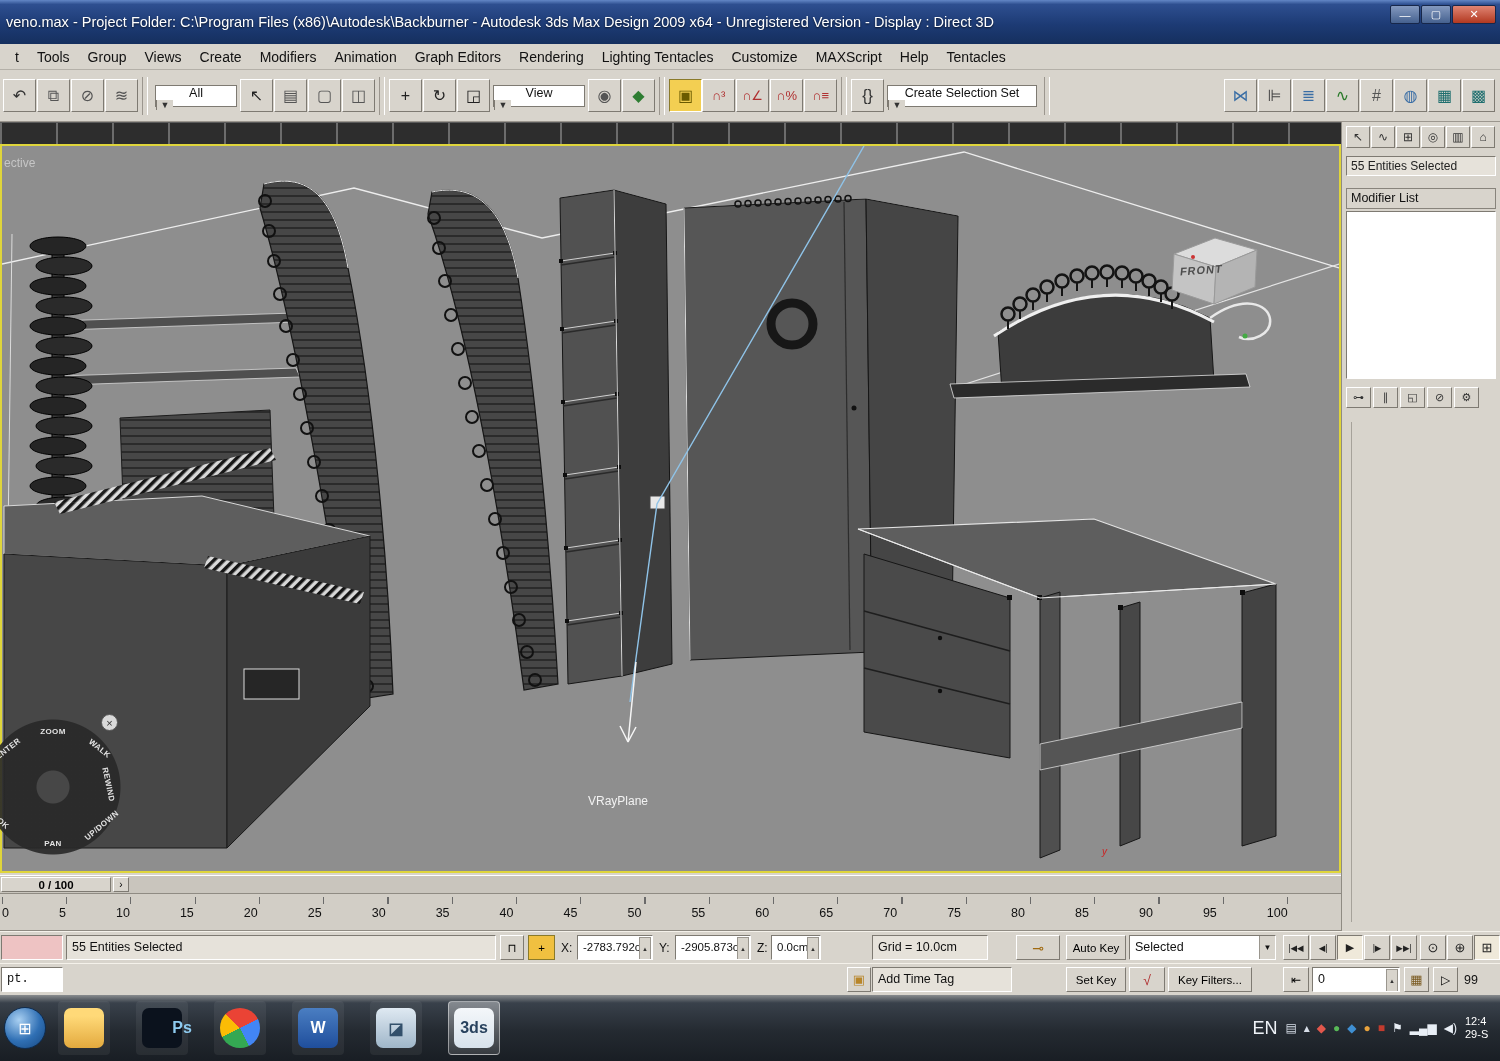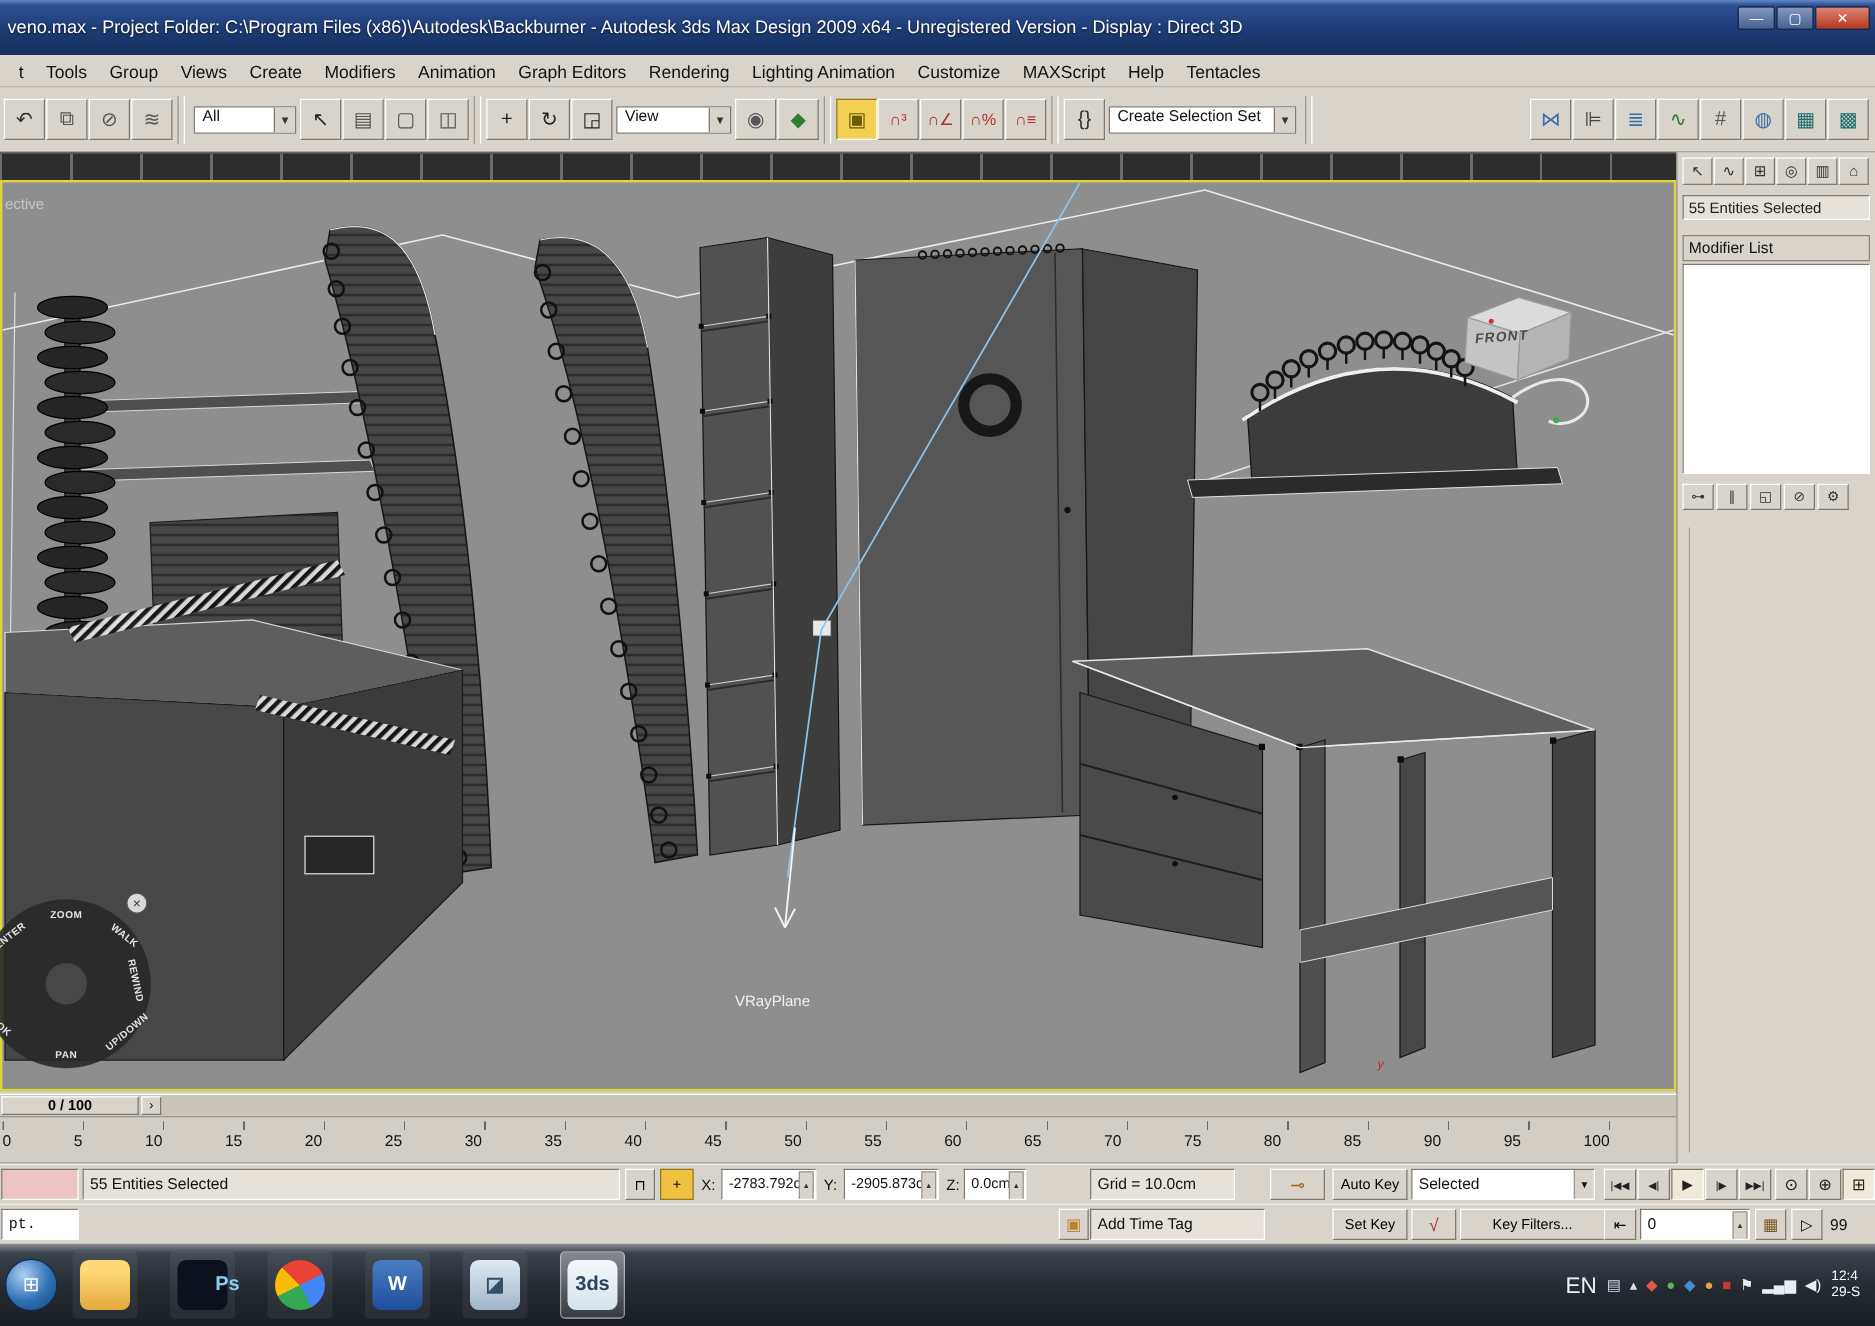--- a/index.html
+++ b/index.html
@@ -24,21 +24,21 @@
     display:flex;align-items:center;padding:0 6px;}
   .menu-item{padding:4px 9px;font-size:14px;white-space:nowrap;}
 
   
   #toolbar{left:0;top:70px;width:1500px;height:52px;background:#d8d4cc;border-bottom:1px solid #9b968e;
     display:flex;align-items:center;padding:0 3px;}
   .tgroup{display:flex;gap:1px;}
   .tbtn{width:33px;height:33px;display:flex;align-items:center;justify-content:center;font-size:16px;padding:0;cursor:default;}
   .tbtn.pressed{background:#f3cf52;border-color:#8a7a2a #fff #fff #8a7a2a;}
   .tsep{width:6px;height:38px;border-left:1px solid #9b968e;border-right:1px solid #fff;margin:0 4px;}
-  .combo{display:flex;height:22px;border:1px solid #7e7a72;background:#fff;font-size:12.5px;margin:0 3px;}
+  .combo{display:flex;height:22px;border:1px solid #7e7a72;background:#fff;align-items:center;font-size:12.5px;margin:0 3px;flex-direction:column;}
   .combo .cval{padding:0 6px;white-space:nowrap;flex:1;}
   .combo .carr{width:17px;align-self:stretch;background:#d8d4cc;border-left:1px solid #7e7a72;
     display:flex;align-items:center;justify-content:center;font-size:9px;color:#333;}
 
   
   #substrip{left:0;top:122px;width:1341px;height:22px;background:#2d2d2d;border-top:1px solid #5a5a5a;
     background-image:repeating-linear-gradient(90deg,rgba(255,255,255,.30) 0 2px,transparent 2px 56px);}
 
   
   #viewport{left:0;top:144px;width:1341px;height:729px;border:2px solid #dfd53b;background:#8e8e8e;}
@@ -140,21 +140,21 @@
 
   <span class="menu-item">t</span>
       <span class="menu-item">Tools</span>
       <span class="menu-item">Group</span>
       <span class="menu-item">Views</span>
       <span class="menu-item">Create</span>
       <span class="menu-item">Modifiers</span>
       <span class="menu-item">Animation</span>
       <span class="menu-item">Graph Editors</span>
       <span class="menu-item">Rendering</span>
-      <span class="menu-item">Lighting Animation</span>
+      <span class="menu-item">Lighting Tentacles</span>
       <span class="menu-item">Customize</span>
       <span class="menu-item">MAXScript</span>
       <span class="menu-item">Help</span>
       <span class="menu-item">Tentacles</span>
     </div>
 
   <div id="toolbar" class="abs">
     <div class="tgroup">
 
     <button class="tbtn raised">
@@ -646,21 +646,21 @@
         </button>
       </div>
   </div>
 
   <div id="statusrow2" class="abs">
     <span class="sfield sunken swhite monofield" style="left:1px;width:62px">pt.</span>
     <button class="sbtn raised" style="left:847px;width:24px;color:#b8862a;font-size:13px">▣</button>
     <span class="sfield sunken" style="left:872px;width:140px">Add Time Tag</span>
     <button class="sbtn raised" style="left:1066px;width:60px">Set Key</button>
     <button class="sbtn raised" style="left:1129px;width:36px;color:#b03030;font-size:14px">√</button>
-    <button class="sbtn raised" style="left:1168px;width:116px">Key Filters...</button>
+    <button class="sbtn raised" style="left:1168px;width:84px">Key Filters...</button>
     <button class="sbtn raised" style="left:1283px;width:26px;font-size:12px">⇤</button>
     <span class="sfield sunken swhite" style="left:1312px;width:88px"><span>0</span><span class="spin">
           <i>▲</i>
         </span></span>
     <button class="sbtn raised" style="left:1404px;width:25px;color:#7a5a20;font-size:13px">▦</button>
     <button class="sbtn raised" style="left:1433px;width:25px;font-size:12px">▷</button>
     <span class="slabel" style="left:1464px;font-size:12.5px">99</span>
   </div>
 
   <div id="taskbar" class="abs">

